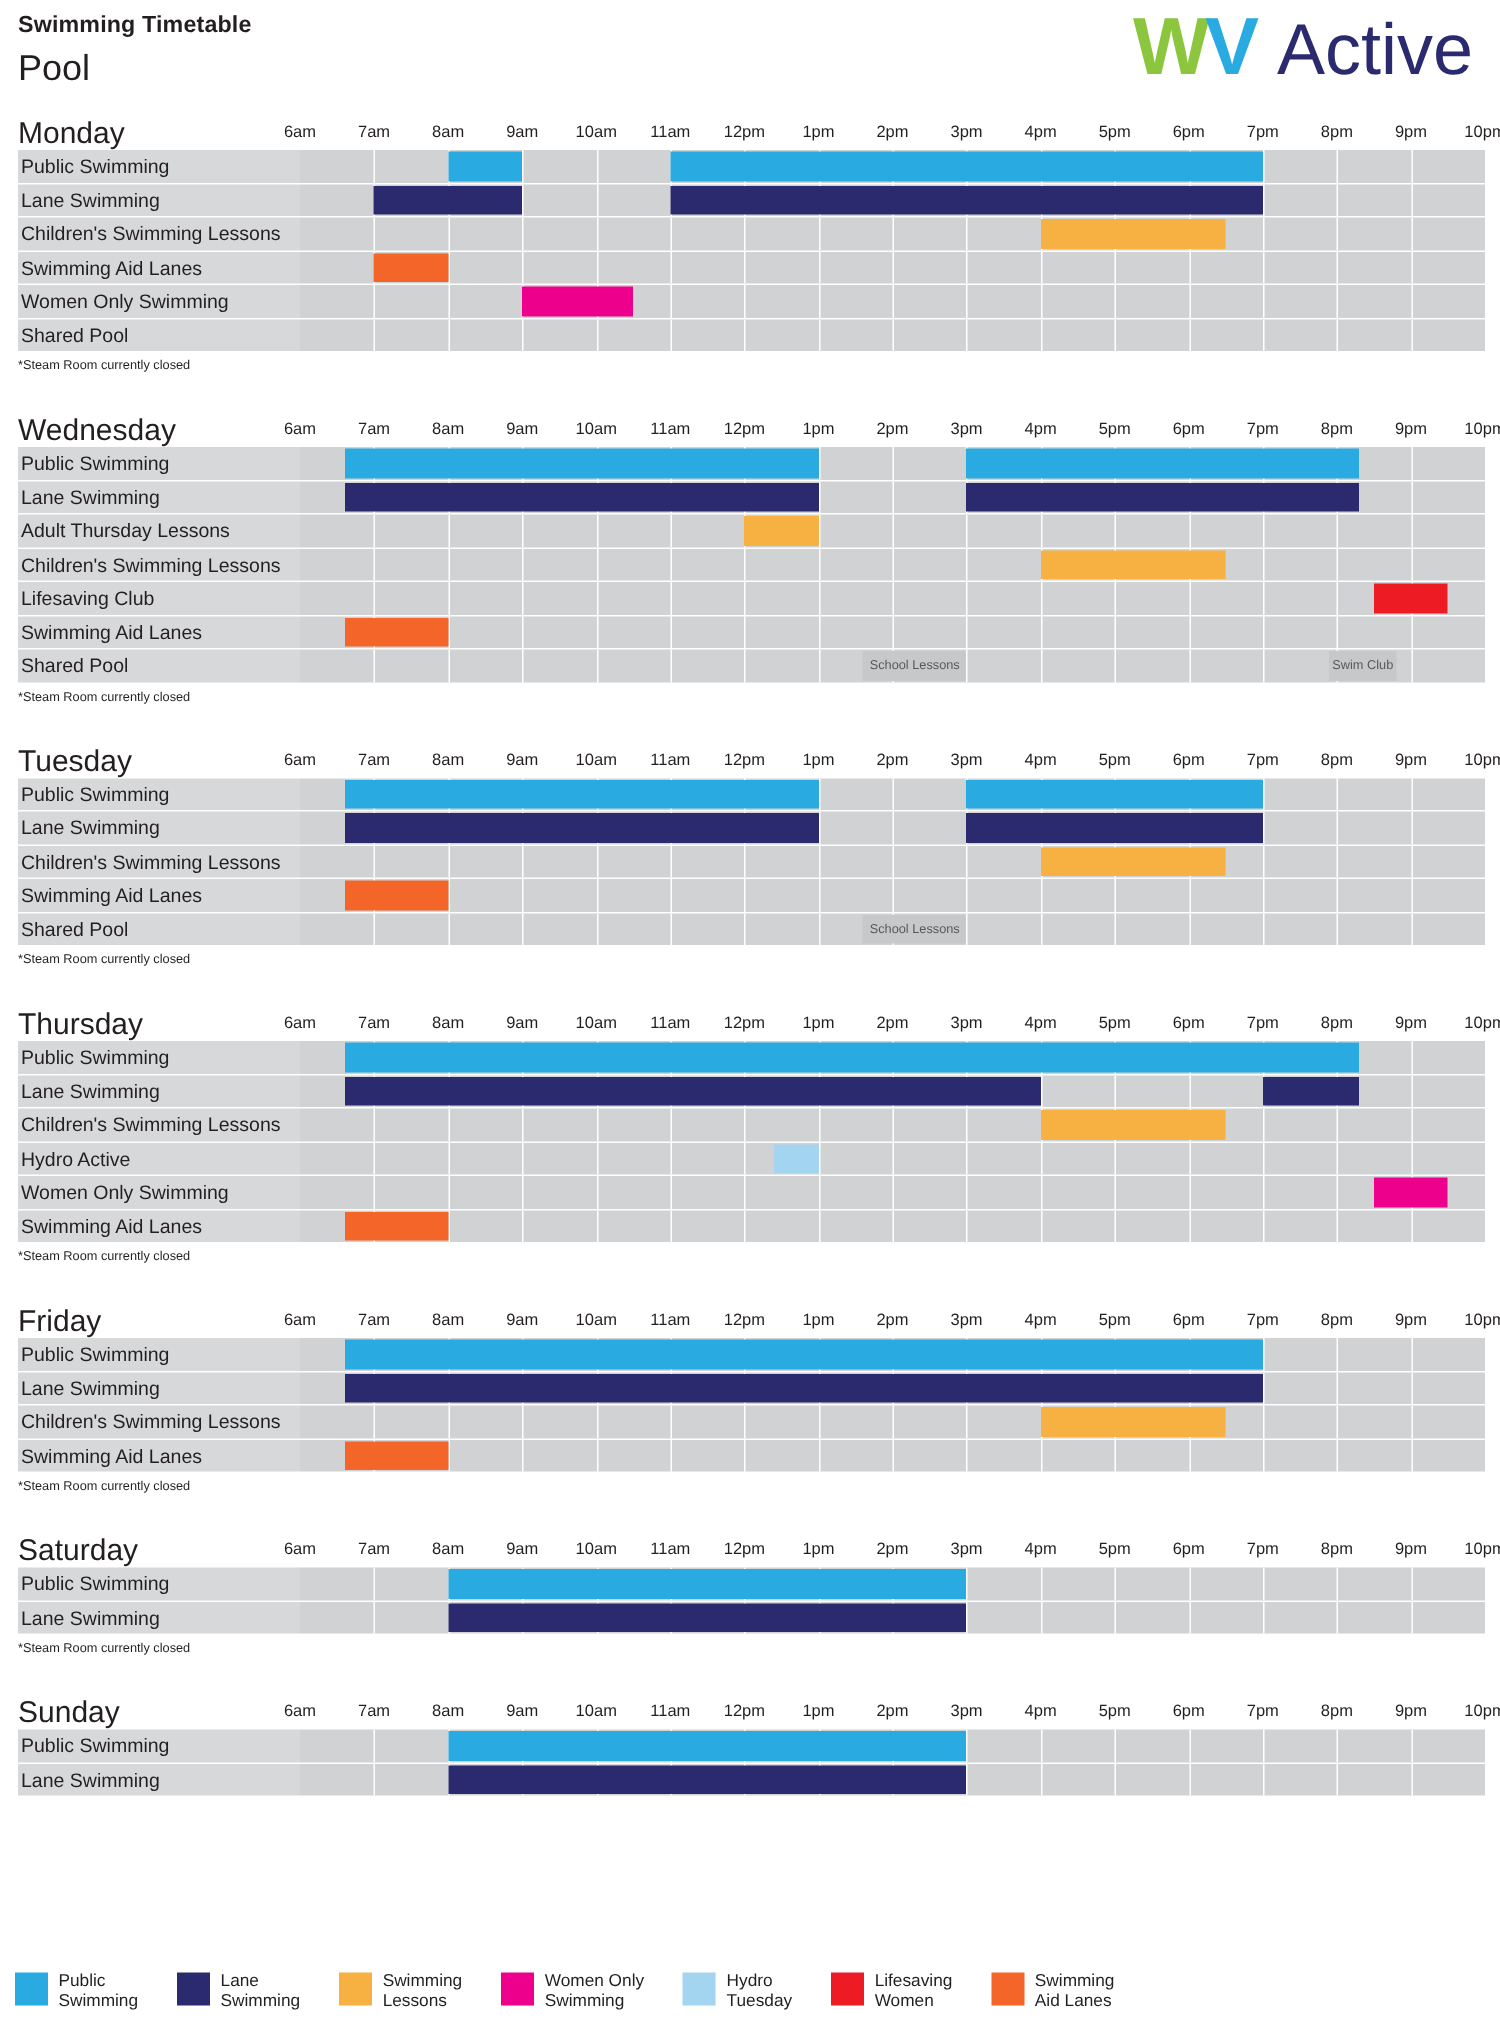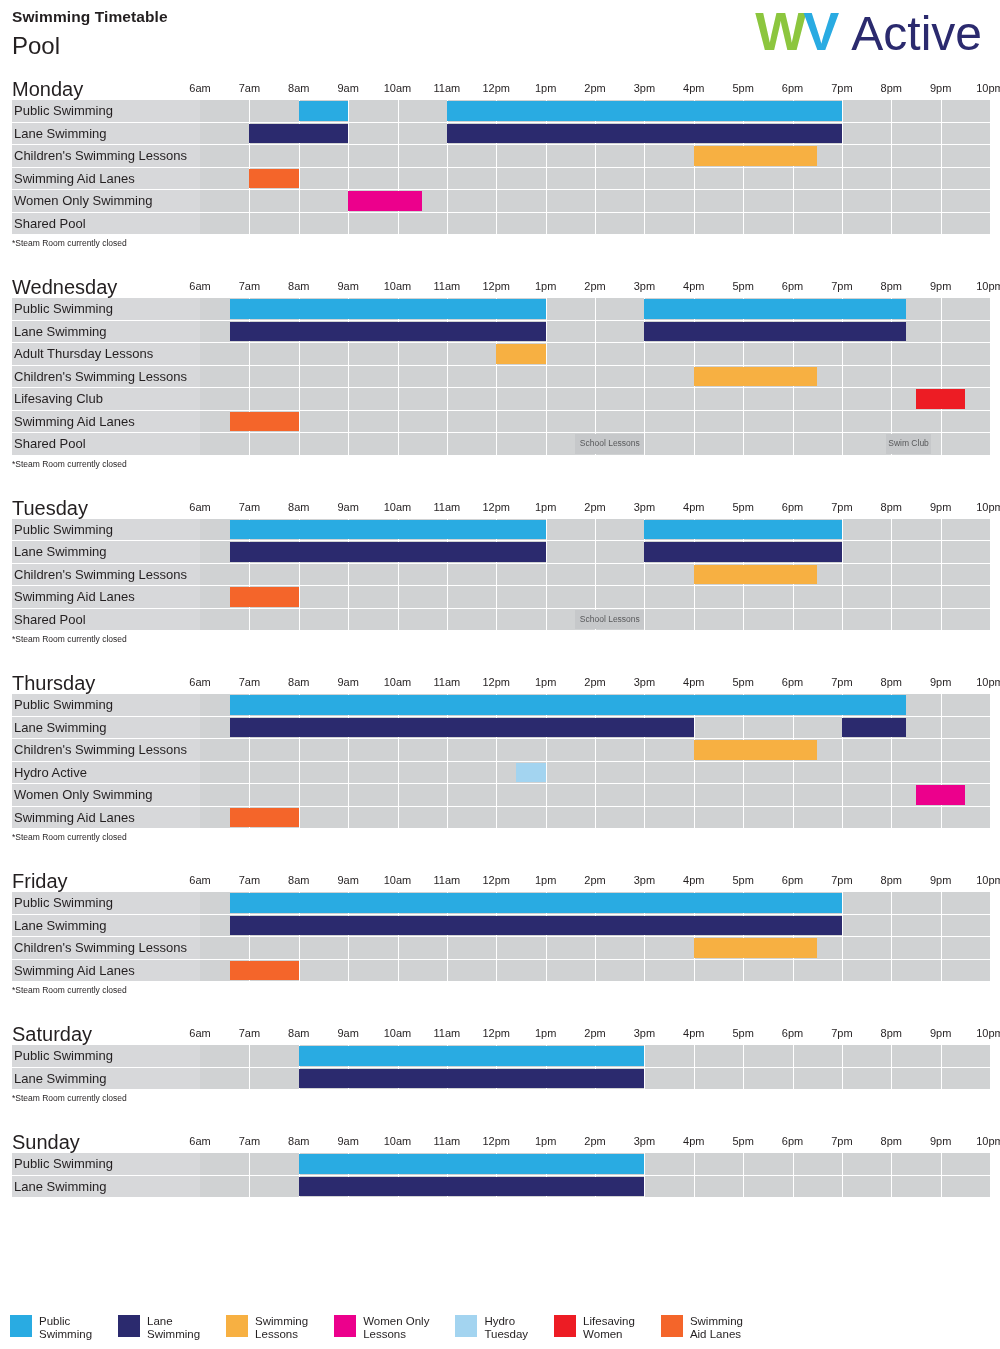--- a/index.html
+++ b/index.html
@@ -989,21 +989,21 @@
 Swimming</div>
       </div>
       <div class="legend-item">
         <div class="legend-swatch" style="background: rgb(247, 176, 66);"></div>
         <div class="legend-text">Swimming
 Lessons</div>
       </div>
       <div class="legend-item">
         <div class="legend-swatch" style="background: rgb(236, 0, 140);"></div>
         <div class="legend-text">Women Only
-Lessons</div>
+Swimming</div>
       </div>
       <div class="legend-item">
         <div class="legend-swatch" style="background: rgb(163, 212, 240);"></div>
         <div class="legend-text">Hydro
 Tuesday</div>
       </div>
       <div class="legend-item">
         <div class="legend-swatch" style="background: rgb(237, 28, 36);"></div>
         <div class="legend-text">Lifesaving
 Women</div>

